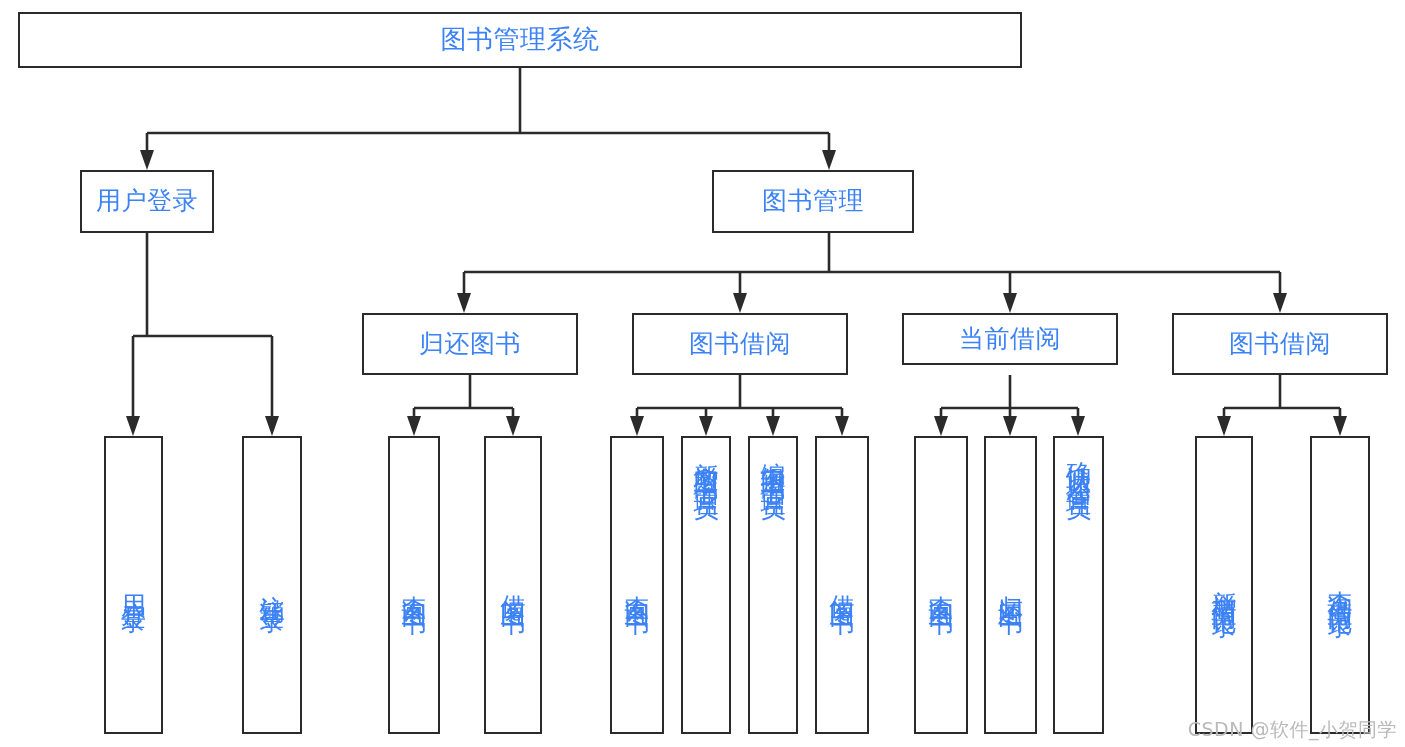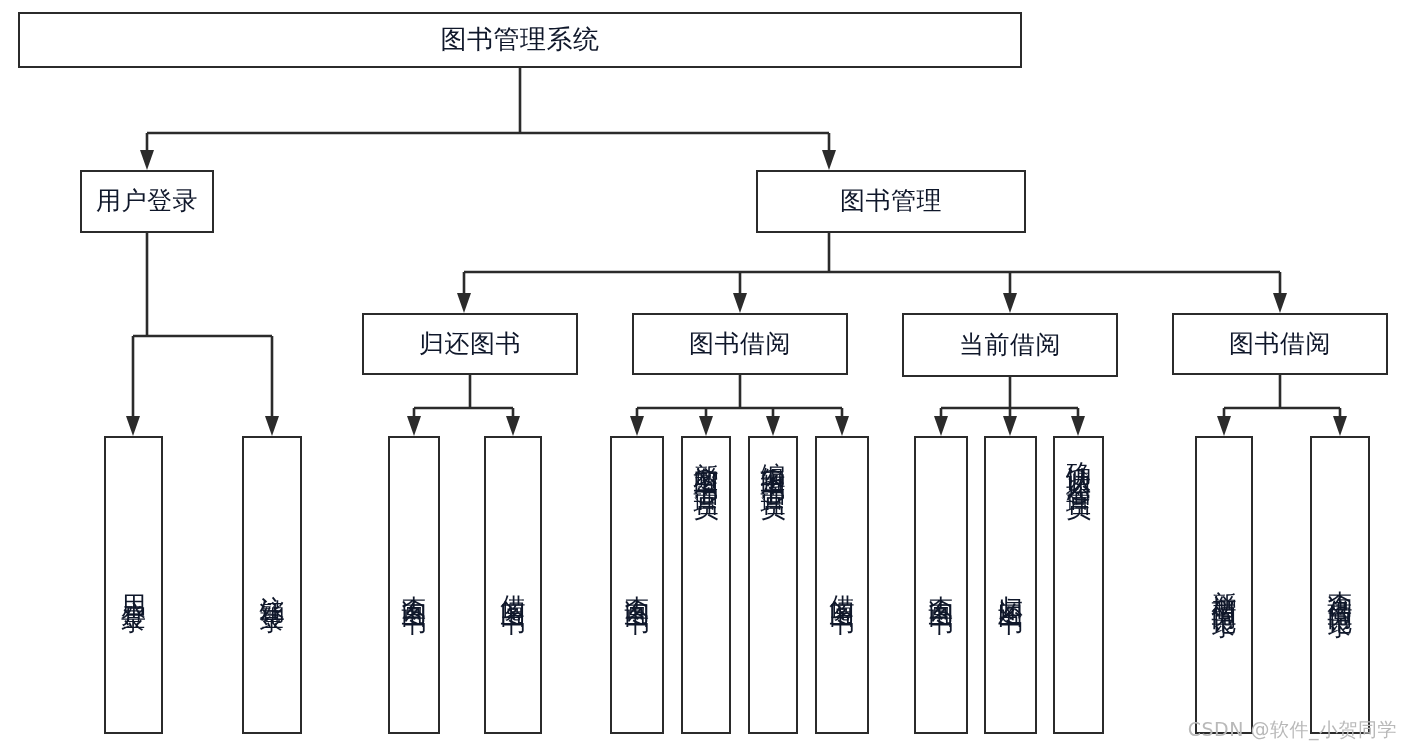--- a/index.html
+++ b/index.html
@@ -37,21 +37,21 @@
   }
   
   .node {
     position: absolute;
     box-sizing: border-box;
     background: #ffffff;
     border: 2.6px solid #2b2b2b;
     display: flex;
     align-items: center;
     justify-content: center;
-    color: #0f172a;
+    color: #3b82f6;
   }
   .node .label {
     display: block;
     text-align: center;
     line-height: 1.15;
     white-space: nowrap;
   }
   
   .node.horiz .label {
     font-size: 25px;
@@ -168,31 +168,31 @@
     <polygon points="1333,416 1347,416 1340,436"></polygon>
   </svg>
 
   <div class="node horiz root" style="left:18px; top:12px; width:1004px; height:56px;">
     <span class="label">图书管理系统</span>
   </div>
 
   <div class="node horiz" style="left:80px; top:170px; width:134px; height:63px;">
     <span class="label">用户登录</span>
   </div>
-  <div class="node horiz" style="left:712px; top:170px; width:270px; height:63px;margin-left:44px;">
+  <div class="node horiz" style="left:712px; top:170px; width:202px; height:63px;">
     <span class="label">图书管理</span>
   </div>
 
   <div class="node horiz" style="left:362px; top:313px; width:216px; height:62px;">
     <span class="label">归还图书</span>
   </div>
   <div class="node horiz" style="left:632px; top:313px; width:216px; height:62px;">
     <span class="label">图书借阅</span>
   </div>
-  <div class="node horiz" style="left:902px; top:313px; width:216px; height:64px;">
+  <div class="node horiz" style="left:902px; top:313px; width:216px; height:52px;">
     <span class="label">当前借阅</span>
   </div>
   <div class="node horiz" style="left:1172px; top:313px; width:216px; height:62px;">
     <span class="label">图书借阅</span>
   </div>
 
   <div class="node vert" style="left:104px; top:436px; width:59px; height:298px;">
     <span class="labelwrap">
       <span class="label">用户登录</span>
     </span>

